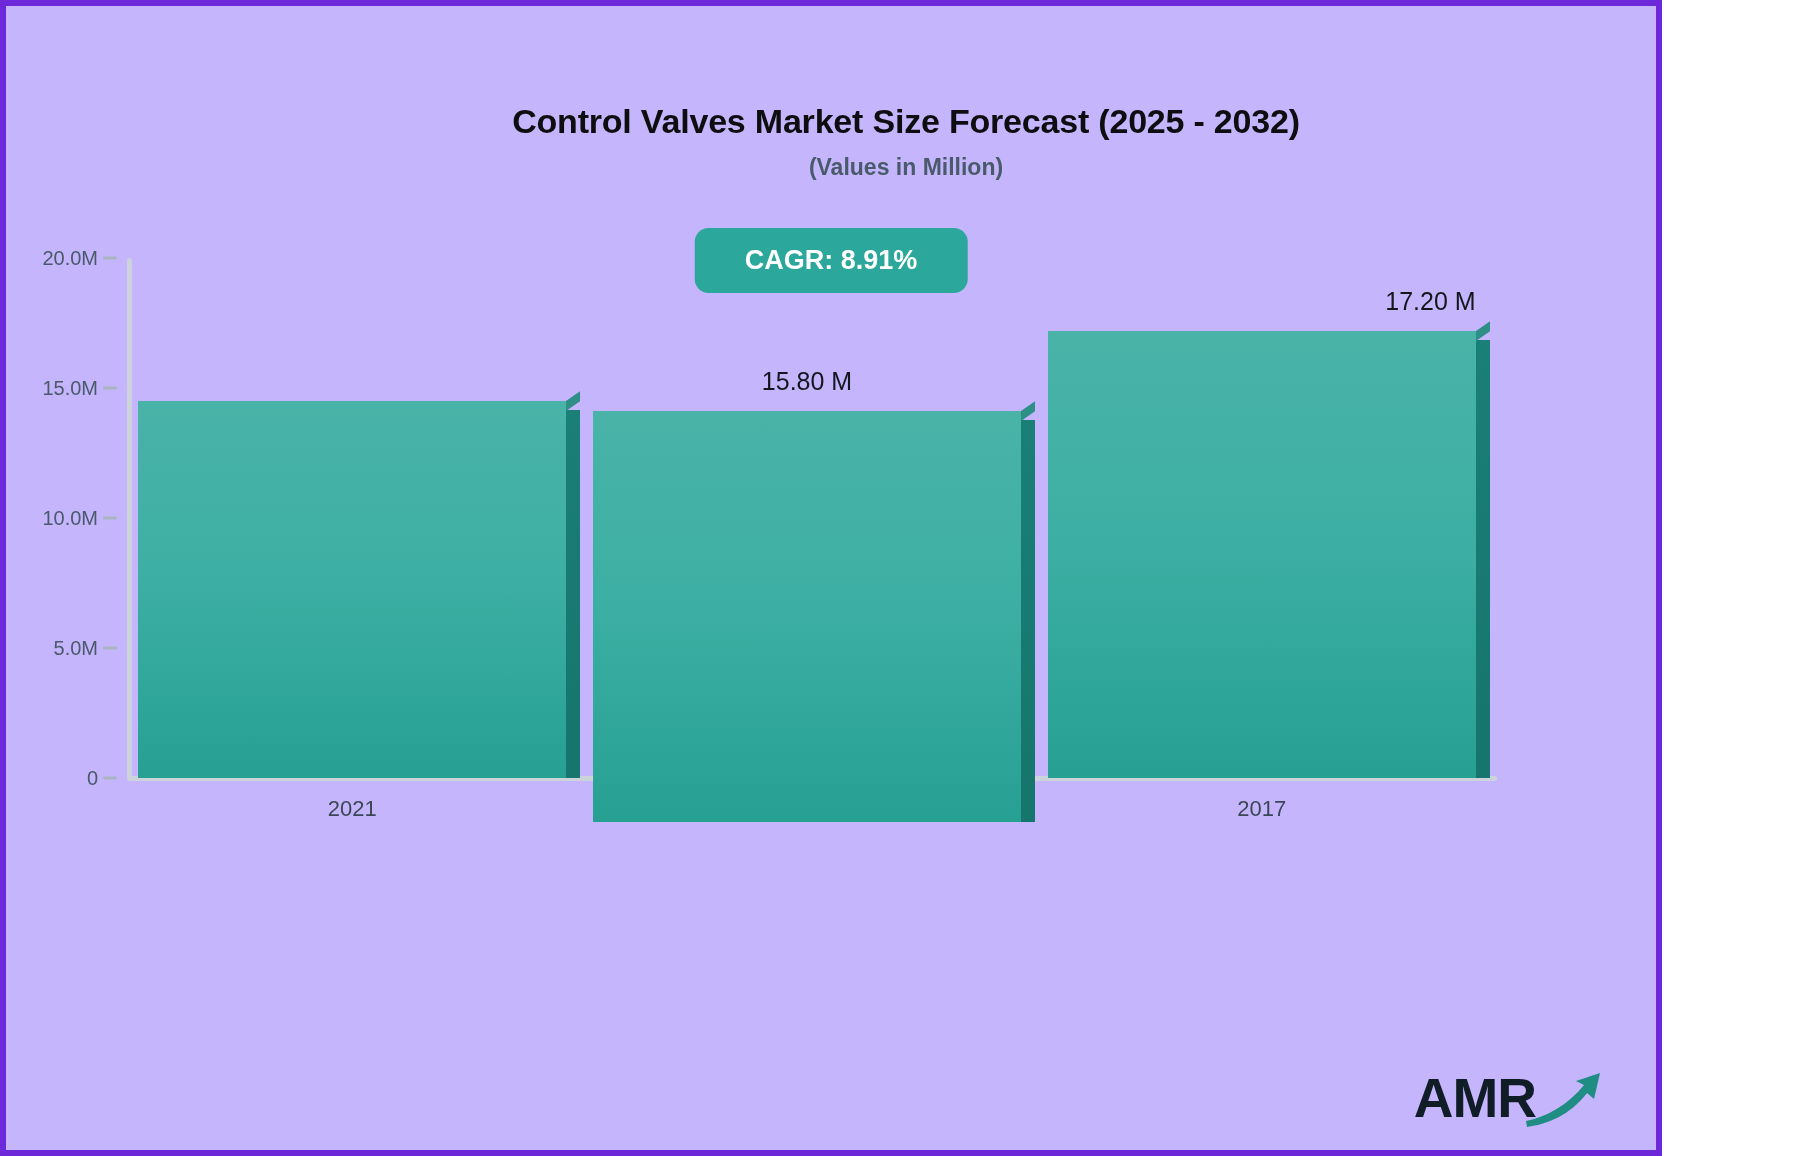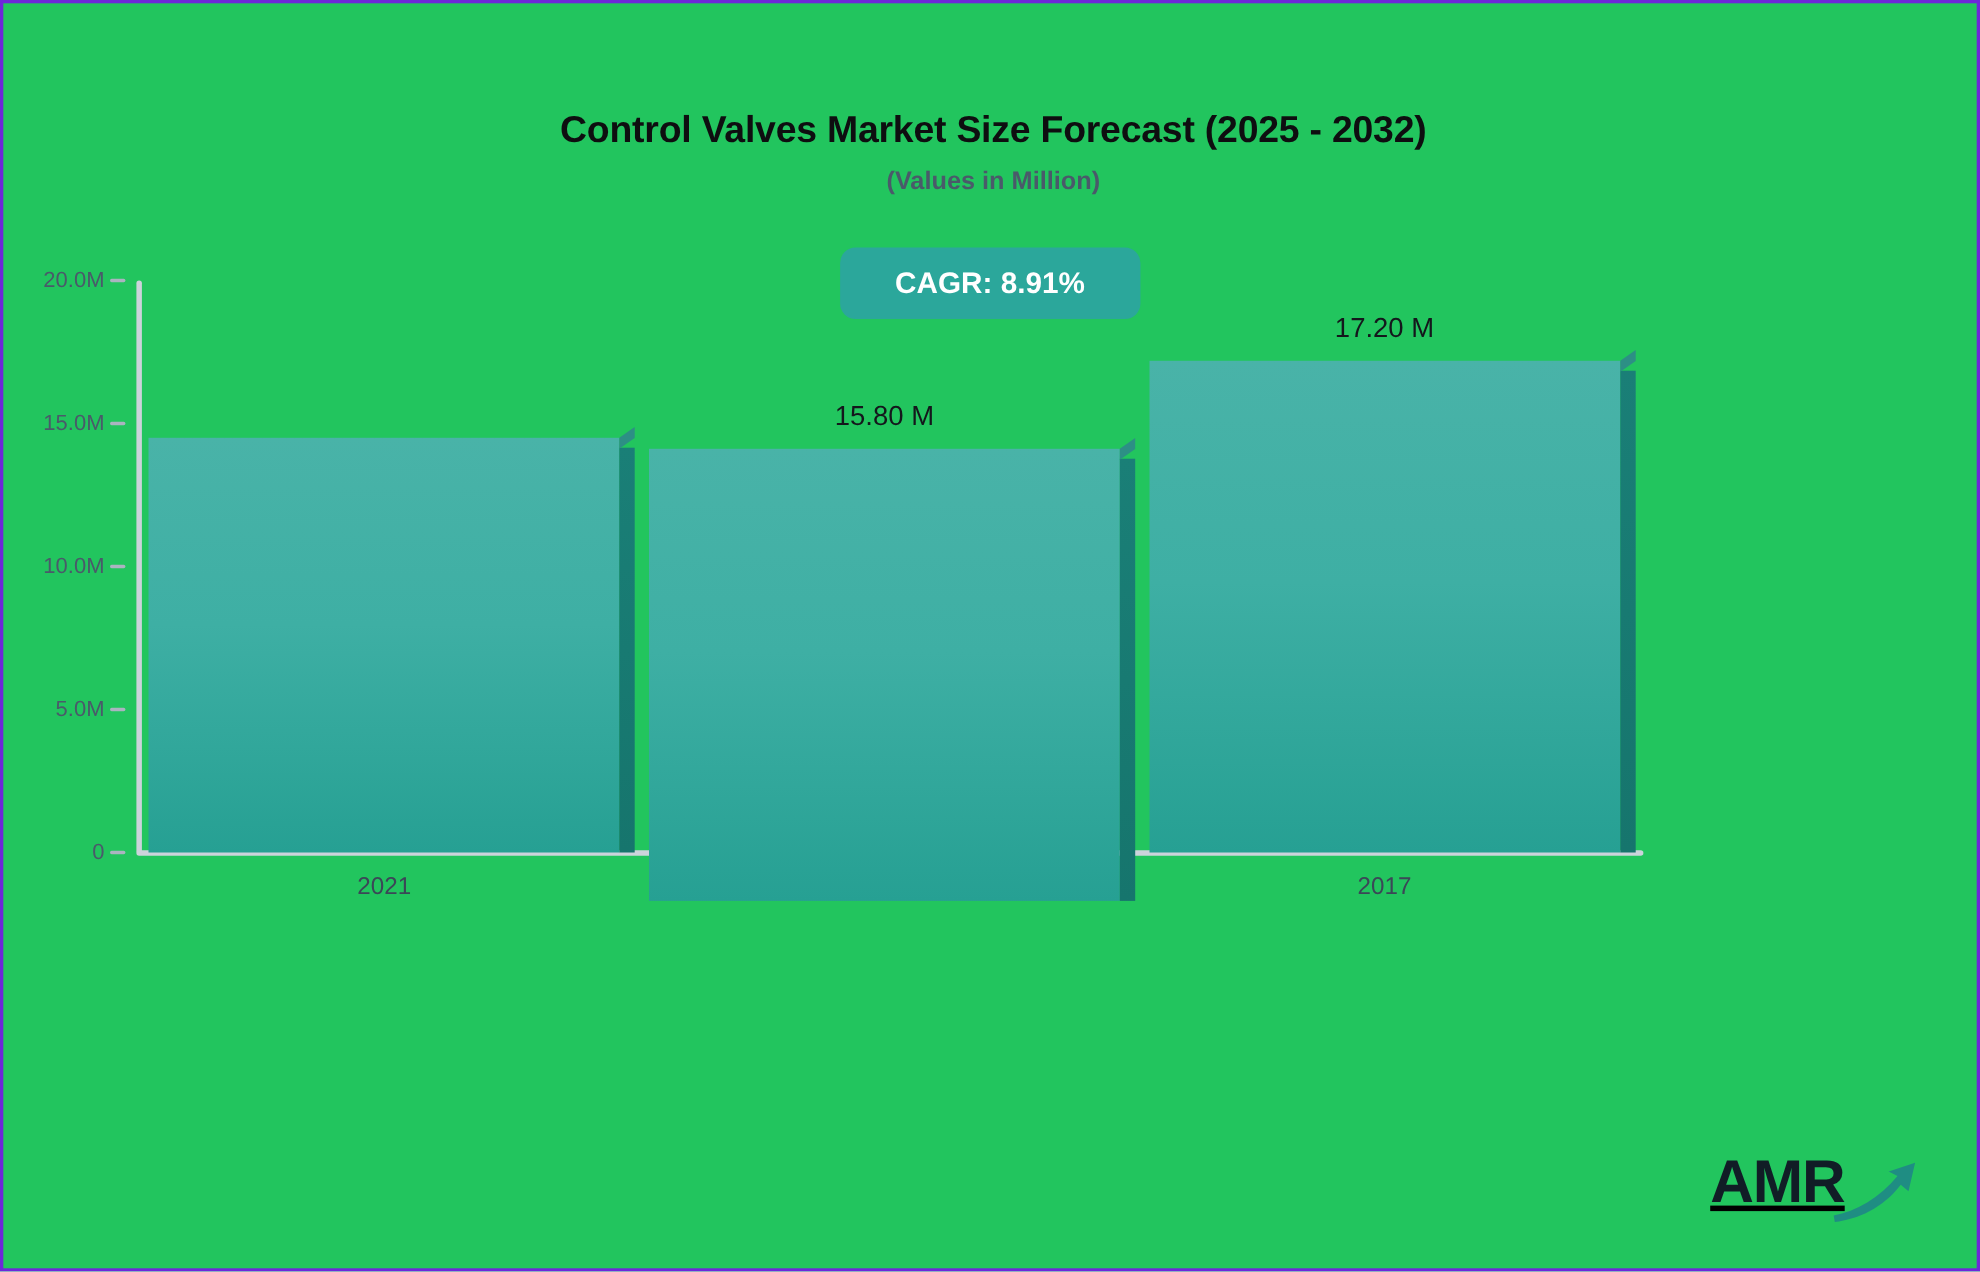--- a/index.html
+++ b/index.html
@@ -4,23 +4,23 @@
 <style>
   * { box-sizing: border-box; margin: 0; padding: 0; }
   html, body {
     width: 1800px; height: 1156px;
     background: #ffffff;
     font-family: "Liberation Sans", sans-serif;
     overflow: hidden;
   }
   #page {
     position: relative;
-    width: 1800px; height: 1156px;
-    background: #22c55e;
-    border: 3px solid #6d28d9;
+    width: 1662px; height: 1156px;
+    background: #c4b5fd;
+    border: 6px solid #6d28d9;
   }
 
   
   #title {
     position: absolute;
     top: 96px; left: 0; width: 1800px;
     text-align: center;
     font-size: 34px;
     font-weight: bold;
     color: #0e0e10;
@@ -123,25 +123,24 @@
     position: absolute;
     width: 100%;
     text-align: center;
     font-size: 22px;
     color: #3b4757;
   }
 
   
   #logo {
     position: absolute;
-    right: 52px; bottom: 34px;
+    right: 52px; bottom: 16px;
     display: flex;
-    align-items: flex-start;
+    align-items: center;
     height: 72px;
-    text-decoration: underline;
   }
   #logo-text {
     font-size: 55px;
     font-weight: bold;
     color: #111d26;
     letter-spacing: -1px;
     line-height: 1;
   }
   #logo-arrow { margin-left: -12px; margin-top: 8px; }
 </style>
@@ -180,21 +179,21 @@
         <div class="bar-group" style="left: 587px; top: 361.2px; width: 428px; height: 410.8px; margin-top: 44px;">
           <div class="bar-face" style="height: 410.8px;"></div>
           <div class="bar-side" style="left: 428px; height: 401.8px;"></div>
           <div class="bar-side-top" style="left: 428px; top: 0px;"></div>
           <div class="bar-value" style="top: -44px;">15.80 M</div>
         </div>
         <div class="bar-group" style="left: 1041.67px; top: 324.8px; width: 428px; height: 447.2px;">
           <div class="bar-face" style="height: 447.2px;"></div>
           <div class="bar-side" style="left: 428px; height: 438.2px;"></div>
           <div class="bar-side-top" style="left: 428px; top: 0px;"></div>
-          <div class="bar-value" style="top: -44px;">17.20 M</div>
+          <div class="bar-value" style="top: -44px; text-align: right;">17.20 M</div>
           <div class="x-tick-label" style="top: 465.2px;">2017</div>
         </div>
       </div>
   </div>
 
   <div id="logo">
     <span id="logo-text">AMR</span>
     <span id="logo-arrow">
       <svg width="80" height="58" viewBox="0 0 80 58">
         <path d="M2 50 C 22 46, 44 34, 60 14 L 52 10 L 76 2 L 70 28 L 63 22 C 46 44, 24 53, 3 56 Z" fill="#1f8d83"></path>

